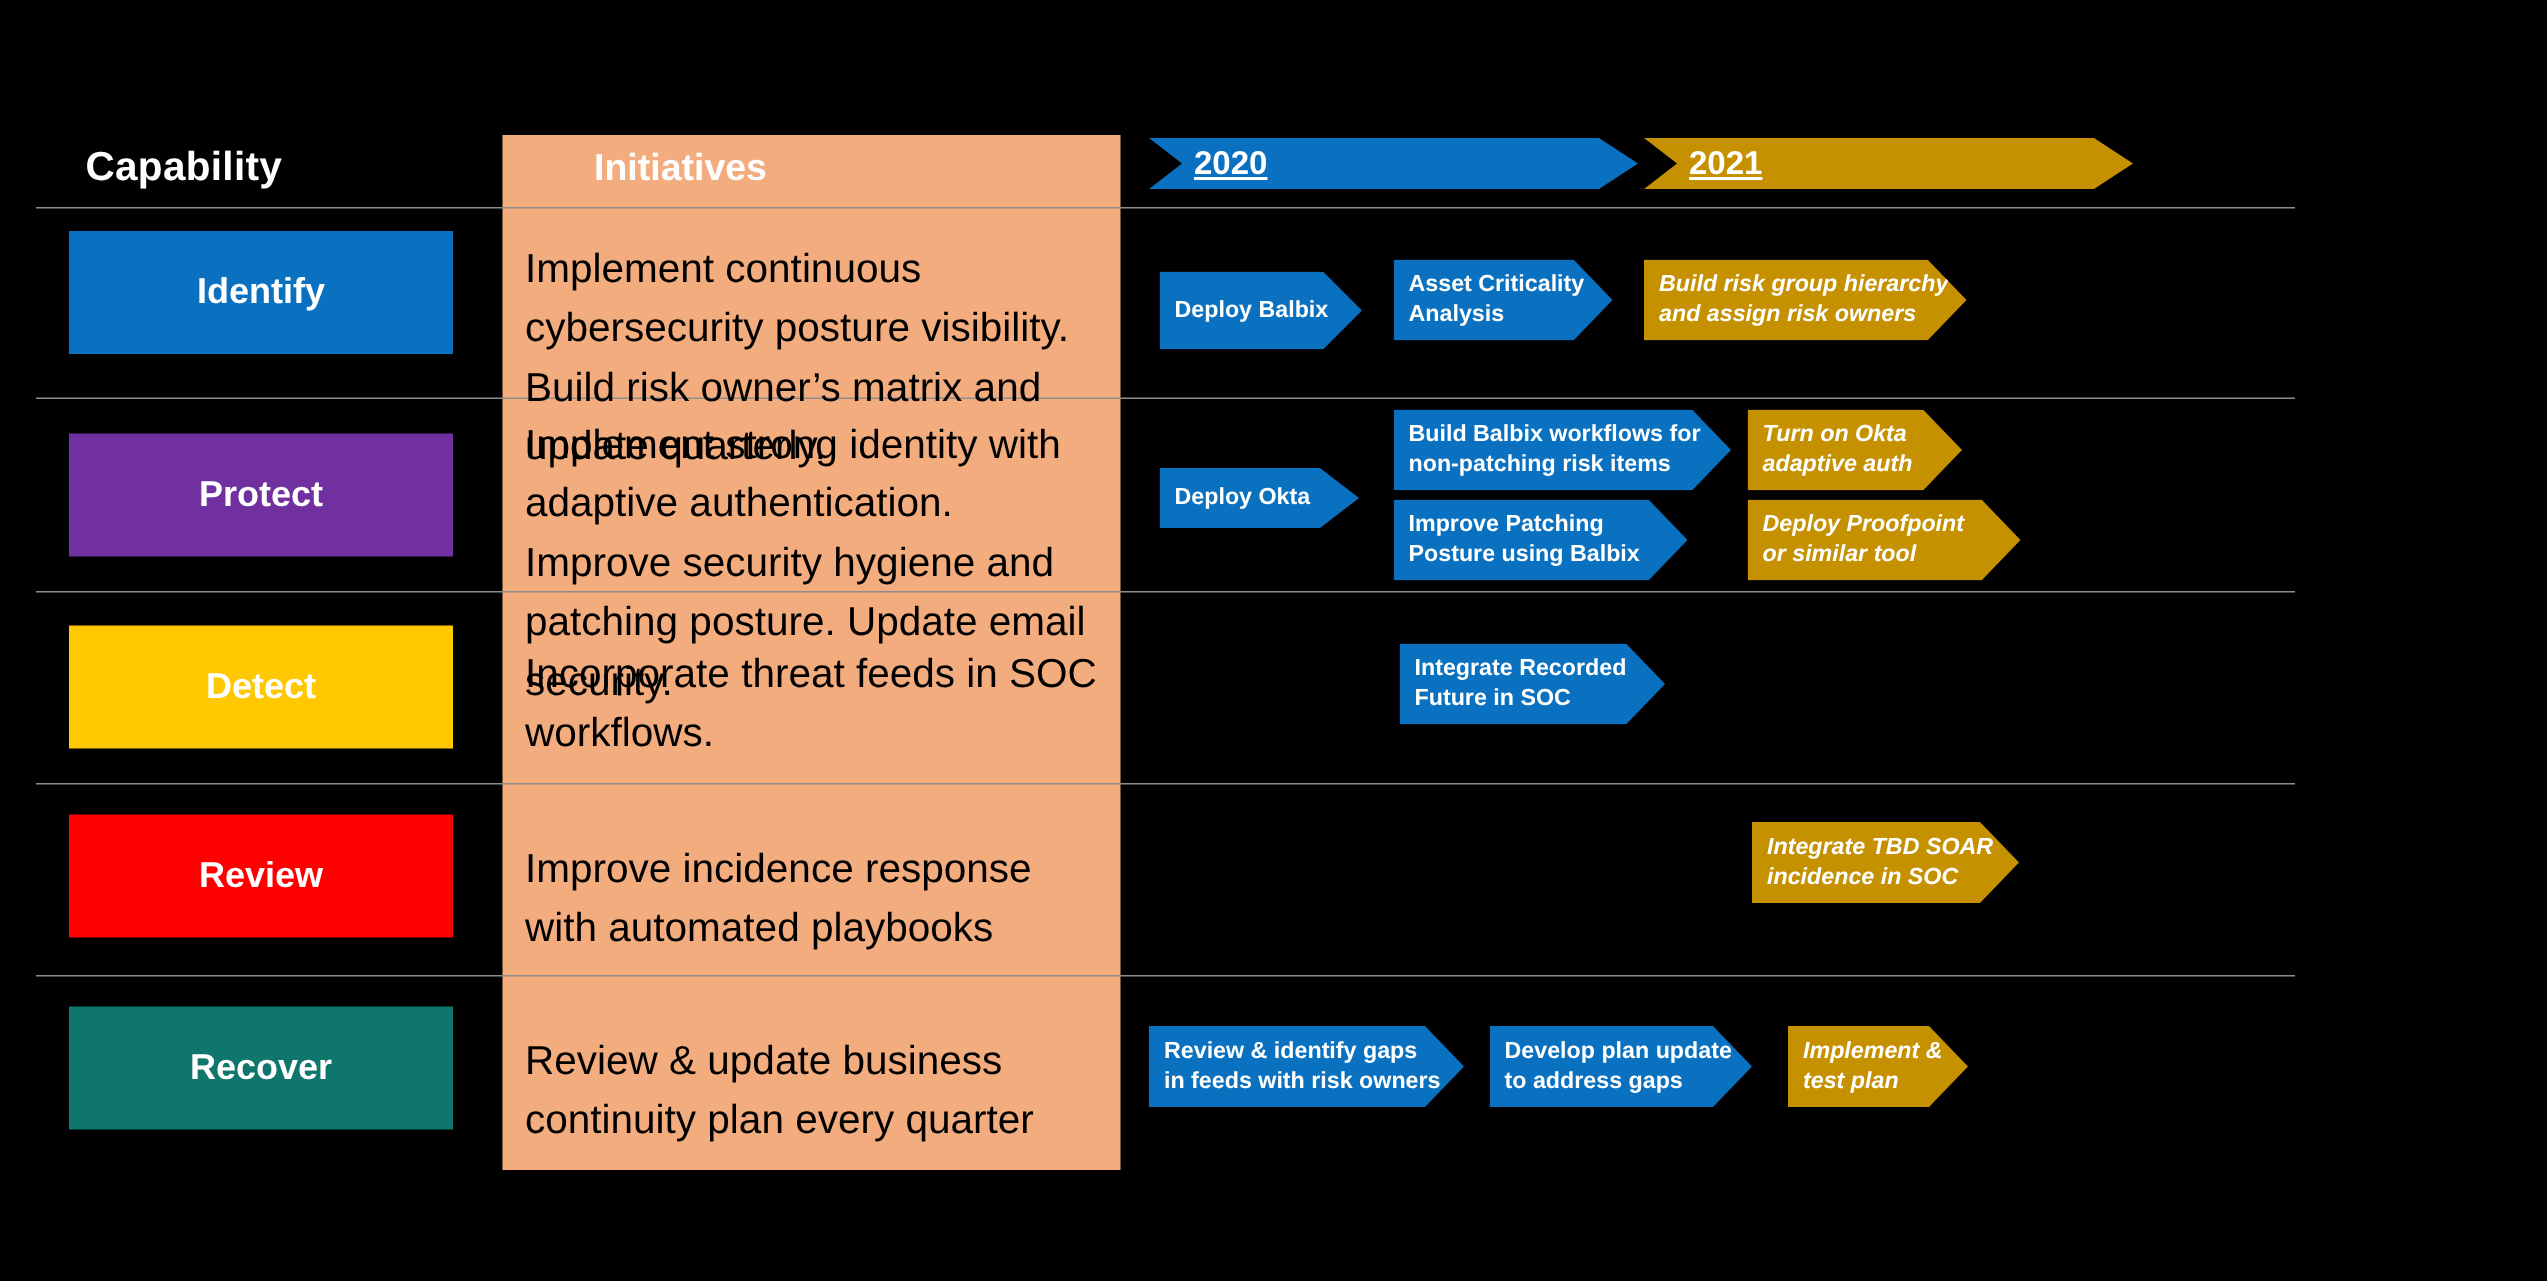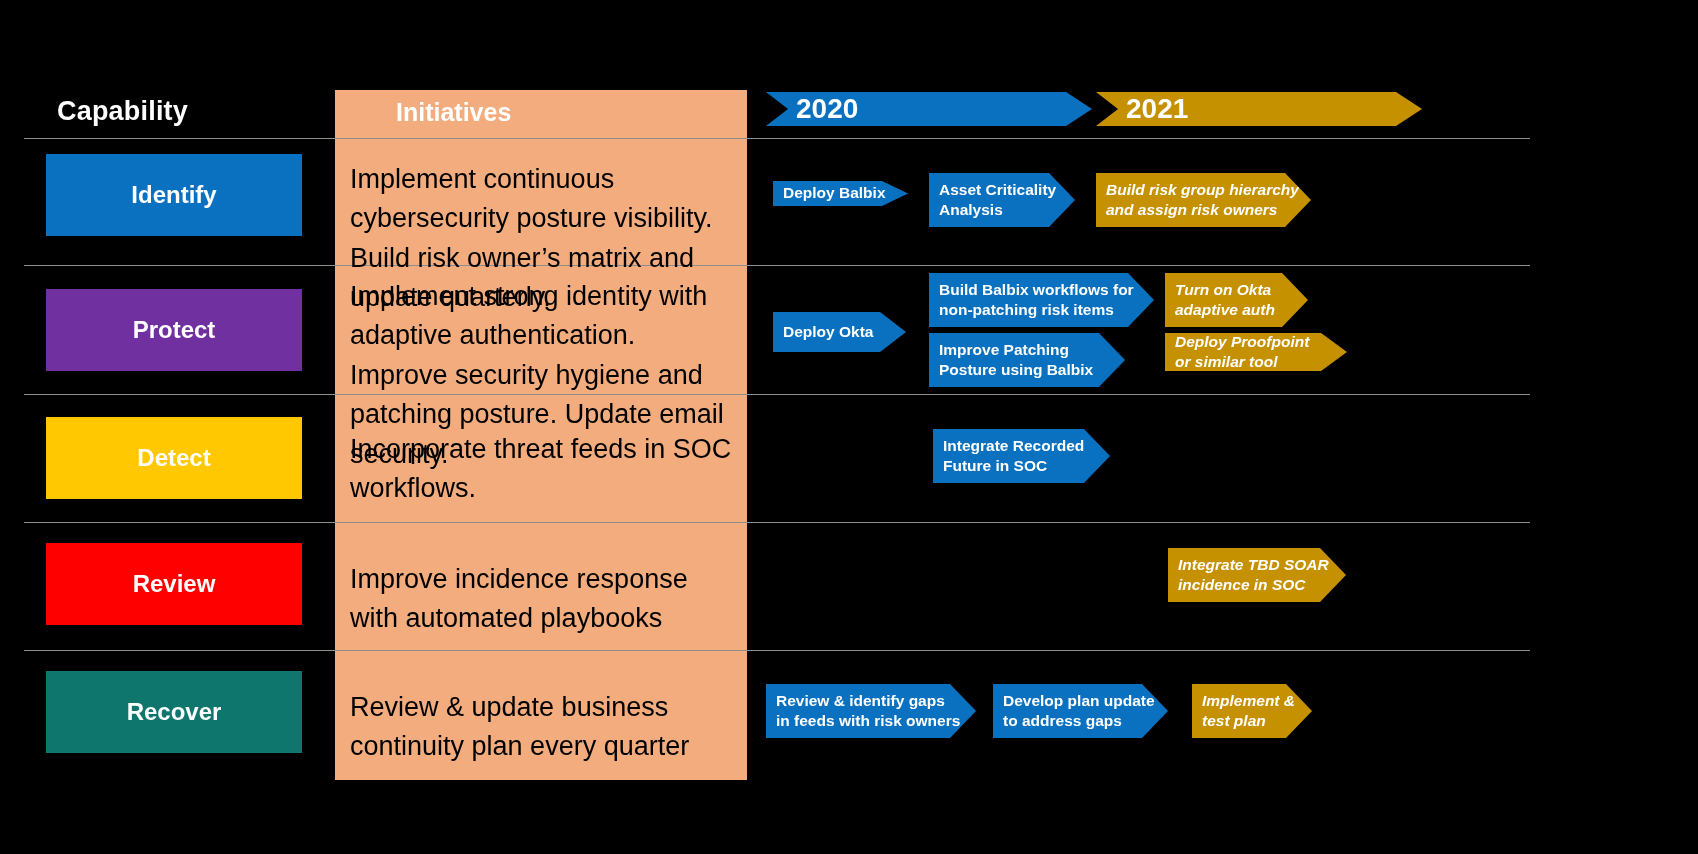--- a/index.html
+++ b/index.html
@@ -18,22 +18,22 @@
     background:#F2AC7D;
   }
   .hdr-init-label{
     position:absolute;left:396px;top:98px;
     color:#ffffff;font-size:25px;font-weight:bold;
   }
 
   
   .year-chev{
     position:absolute;height:34px;display:flex;align-items:center;
-    color:#fff;font-weight:bold;font-size:28px;
-    padding-left:30px;box-sizing:border-box;
+    color:#fff;font-weight:bold;font-size:22px;
+    padding-left:30px;box-sizing:border-box;text-decoration:underline;
   }
   .year-2020{
     left:766px;top:92px;width:326px;background:#0A71C0;
     clip-path:polygon(0 0, calc(100% - 26px) 0, 100% 50%, calc(100% - 26px) 100%, 0 100%, 22px 50%);
   }
   .year-2021{
     left:1096px;top:92px;width:326px;background:#C69100;
     clip-path:polygon(0 0, calc(100% - 26px) 0, 100% 50%, calc(100% - 26px) 100%, 0 100%, 22px 50%);
   }
 
@@ -82,21 +82,21 @@
   <div class="divider" style="top:265px"></div>
   <div class="divider" style="top:394px"></div>
   <div class="divider" style="top:522px"></div>
   <div class="divider" style="top:650px"></div>
 
   <div class="cap-chip" style="top:154px;background:#0A71C0">
     <span>Identify</span>
   </div>
   <div class="init-text" style="top:160px">Implement continuous cybersecurity posture visibility. Build risk owner’s matrix and update quarterly.</div>
 
-  <div class="arrow blue" style="left:773px;top:181px;width:135px;height:25px">
+  <div class="arrow blue" style="left:773px;top:181px;width:135px;height:52px">
     <span>Deploy Balbix</span>
   </div>
   <div class="arrow blue" style="left:929px;top:173px;width:146px;height:54px">
     <span>Asset Criticality</span>
     <span>Analysis</span>
   </div>
   <div class="arrow gold" style="left:1096px;top:173px;width:215px;height:54px">
     <span>Build risk group hierarchy</span>
     <span>and assign risk owners</span>
   </div>
@@ -114,21 +114,21 @@
     <span>adaptive auth</span>
   </div>
   <div class="arrow blue" style="left:929px;top:273px;width:225px;height:54px">
     <span>Build Balbix workflows for</span>
     <span>non-patching risk items</span>
   </div>
   <div class="arrow blue" style="left:929px;top:333px;width:196px;height:54px">
     <span>Improve Patching</span>
     <span>Posture using Balbix</span>
   </div>
-  <div class="arrow gold" style="left:1165px;top:333px;width:182px;height:38px">
+  <div class="arrow gold" style="left:1165px;top:333px;width:182px;height:54px">
     <span>Deploy Proofpoint</span>
     <span>or similar tool</span>
   </div>
 
   <div class="cap-chip" style="top:417px;background:#FFC800">
     <span>Detect</span>
   </div>
   <div class="init-text" style="top:430px">Incorporate threat feeds in SOC workflows.</div>
 
   <div class="arrow blue" style="left:933px;top:429px;width:177px;height:54px">

